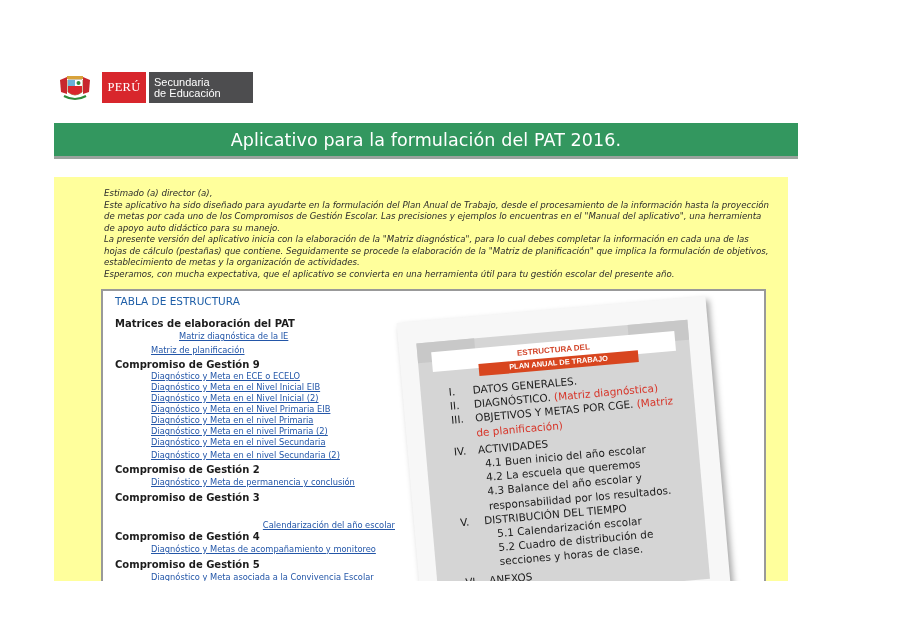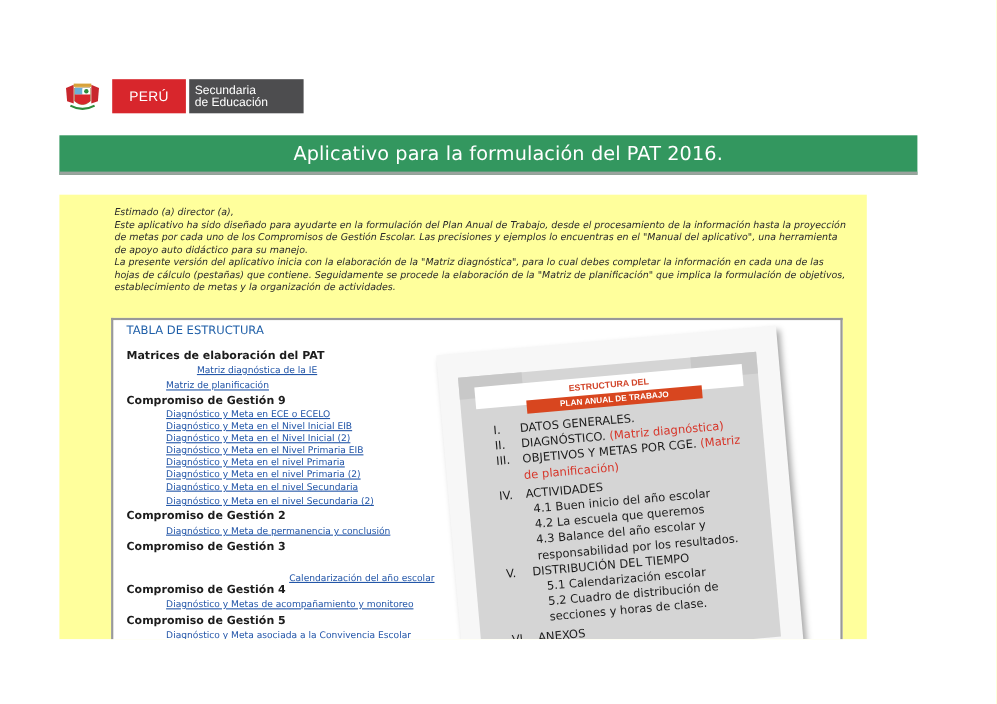--- a/index.html
+++ b/index.html
@@ -4,27 +4,27 @@
 <style>
   html, body { margin:0; padding:0; }
   body {
     width:906px; height:640px; background:#ffffff; position:relative; overflow:hidden;
     font-family:"DejaVu Sans", sans-serif;
   }
   
   .logo { position:absolute; left:58px; top:72px; height:31px; display:flex; align-items:center; }
   .emblem { width:34px; height:31px; position:relative; margin-right:10px; }
   .emblem svg { width:34px; height:31px; display:block; }
-  .peru-box { background:#d8262c; color:#fff; height:31px; width:67px; display:flex; align-items:center; justify-content:center;
-    font-family:Liberation Sans, sans-serif; font-size:12.5px; letter-spacing:0.3px; }
+  .peru-box { background:#d8262c; color:#fff; height:31px; width:44px; display:flex; align-items:center; justify-content:center;
+    font-family:Liberation Serif, serif; font-size:12.5px; letter-spacing:0.3px; }
   .minedu-box { background:#4d4d4f; color:#fff; height:31px; width:104px; display:flex; flex-direction:column; justify-content:center;
     padding-left:5px; box-sizing:border-box; font-family:"Liberation Sans", sans-serif; font-size:11px; line-height:11px; margin-left:3px; }
   
   .banner { position:absolute; left:54px; top:123px; width:744px; height:33px; background:#33975f;
-    border-bottom:3px solid #9aa39d; display:flex; align-items:center; justify-content:center;padding-left:36px; }
+    border-bottom:3px solid #9aa39d; display:flex; align-items:center; justify-content:center; }
   .banner span { color:#ffffff; font-family:"DejaVu Sans", sans-serif; font-size:17.5px; font-weight:normal; letter-spacing:0.1px; }
   
   .panel { position:absolute; left:54px; top:177px; width:734px; height:404px; background:#ffff9c; }
   .intro { position:absolute; left:50px; top:11px; width:665px; font-size:8.6px; line-height:11.5px; font-style:italic; color:#2b2b2b; }
   .intro p { margin:0; }
   
   .toc { position:absolute; left:47px; top:112px; width:665px; height:292px; background:#ffffff;
     border-left:2px solid #999999; border-top:2px solid #999999; border-right:2px solid #999999; box-sizing:border-box; overflow:hidden; }
   .toc-title { position:absolute; left:12px; top:4px; color:#1f5fa8; font-size:10.5px; }
   .toc-list { position:absolute; left:12px; top:27px; width:280px; }
@@ -74,20 +74,21 @@
 
 <div class="banner">
   <span>Aplicativo para la formulación del PAT 2016.</span>
 </div>
 
 <div class="panel">
   <div class="intro">
     <p>Estimado (a) director (a),</p>
     <p>Este aplicativo ha sido diseñado para ayudarte en la formulación del Plan Anual de Trabajo, desde el procesamiento de la información hasta la proyección de metas por cada uno de los Compromisos de Gestión Escolar. Las precisiones y ejemplos lo encuentras en el "Manual del aplicativo", una herramienta de apoyo auto didáctico para su manejo.</p>
     <p>La presente versión del aplicativo inicia con la elaboración de la "Matriz diagnóstica", para lo cual debes completar la información en cada una de las hojas de cálculo (pestañas) que contiene. Seguidamente se procede la elaboración de la "Matriz de planificación" que implica la formulación de objetivos, establecimiento de metas y la organización de actividades.</p>
+    <p>Esperamos, con mucha expectativa, que el aplicativo se convierta en una herramienta útil para tu gestión escolar del presente año.</p>
   </div>
 
   <div class="toc">
     <div class="toc-title">TABLA DE ESTRUCTURA</div>
 
     <div class="toc-list">
       <div class="sec" style="margin-bottom:1px;">Matrices de elaboración del PAT</div>
       <a class="lnk" style="margin-bottom:3px;padding-left:28px;">Matriz diagnóstica de la IE</a>
       <a class="lnk" style="margin-bottom:3px;">Matriz de planificación</a>
 

